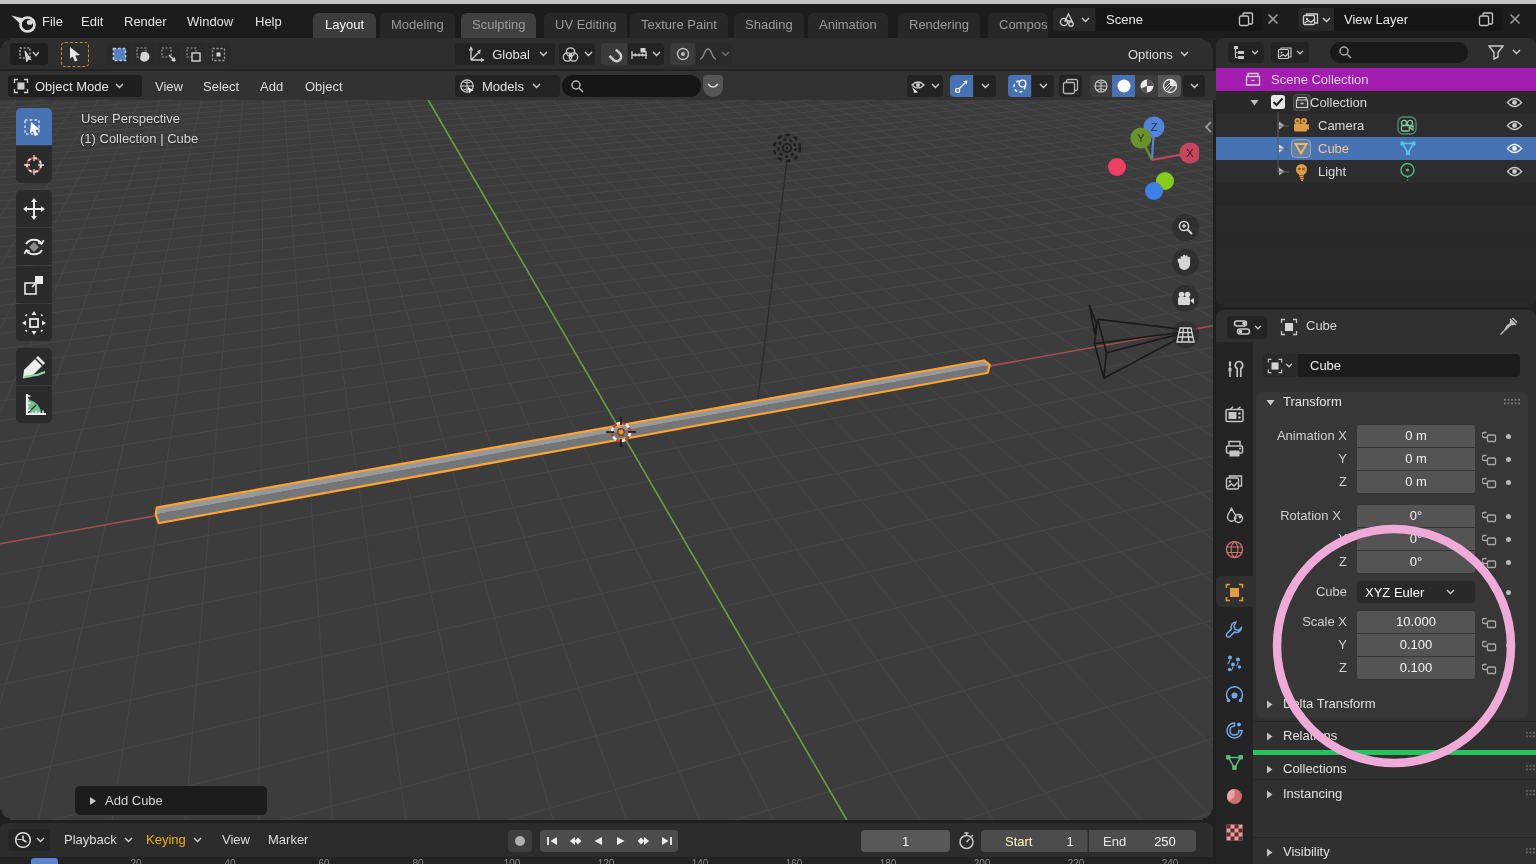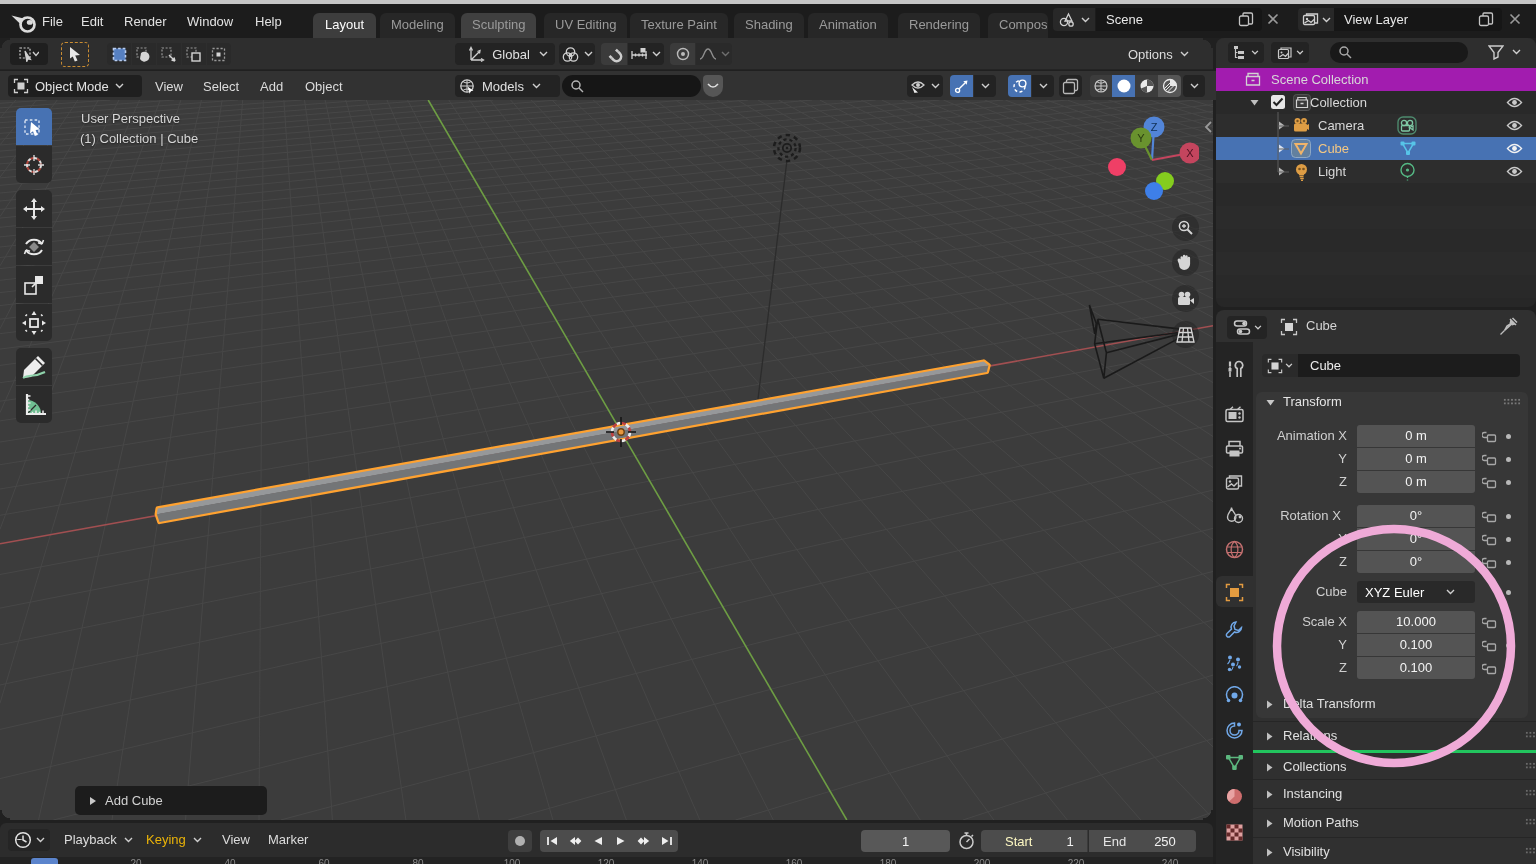--- a/index.html
+++ b/index.html
@@ -865,39 +865,32 @@
       <path d="M1 0.5 L6.5 4.5 L1 8.5 Z" fill="#c0c0c0"></path>
     </svg>
   <span class="abs" style="left:67px;top:386px;color:#e0e0e0">Delta Transform</span>
   <div class="abs" style="left:37px;top:411px;width:283px;height:29px;border-top:1px solid #262626">
     <svg class="abs" style="left:13px;top:10px" width="7" height="9" viewBox="0 0 7 9">
         <path d="M1 0.5 L6.5 4.5 L1 8.5 Z" fill="#c0c0c0"></path>
       </svg>
     <span class="abs" style="left:30px;top:6px;color:#e0e0e0">Relations</span>
     <div class="abs" style="left:272px;top:9px;width:18px;height:8px;background-image:radial-gradient(circle,#6a6a6a 0.9px,transparent 1.1px);background-size:3.6px 3.6px"></div>
   </div>
-  <div class="abs" style="left:37px;top:440px;width:283px;height:29px;border-top:3px solid #22c55e">
+  <div class="abs" style="left:37px;top:440px;width:283px;height:29px;border-top:5px solid #22c55e">
     <svg class="abs" style="left:13px;top:10px" width="7" height="9" viewBox="0 0 7 9">
         <path d="M1 0.5 L6.5 4.5 L1 8.5 Z" fill="#c0c0c0"></path>
       </svg>
     <span class="abs" style="left:30px;top:6px;color:#e0e0e0">Collections</span>
     <div class="abs" style="left:272px;top:9px;width:18px;height:8px;background-image:radial-gradient(circle,#6a6a6a 0.9px,transparent 1.1px);background-size:3.6px 3.6px"></div>
   </div>
   <div class="abs" style="left:37px;top:469px;width:283px;height:29px;border-top:1px solid #262626">
     <svg class="abs" style="left:13px;top:10px" width="7" height="9" viewBox="0 0 7 9">
         <path d="M1 0.5 L6.5 4.5 L1 8.5 Z" fill="#c0c0c0"></path>
       </svg>
     <span class="abs" style="left:30px;top:6px;color:#e0e0e0">Instancing</span>
-    <div class="abs" style="left:272px;top:9px;width:18px;height:8px;background-image:radial-gradient(circle,#6a6a6a 0.9px,transparent 1.1px);background-size:3.6px 3.6px"></div>
-  </div>
-  <div class="abs" style="left:37px;top:498px;width:283px;height:29px;border-top:1px solid #262626">
-    <svg class="abs" style="left:13px;top:10px" width="7" height="9" viewBox="0 0 7 9">
-        <path d="M1 0.5 L6.5 4.5 L1 8.5 Z" fill="#c0c0c0"></path>
-      </svg>
-    <span class="abs" style="left:30px;top:6px;color:#e0e0e0">Motion Paths</span>
     <div class="abs" style="left:272px;top:9px;width:18px;height:8px;background-image:radial-gradient(circle,#6a6a6a 0.9px,transparent 1.1px);background-size:3.6px 3.6px"></div>
   </div>
   <div class="abs" style="left:37px;top:527px;width:283px;height:27px;border-top:1px solid #262626">
     <svg class="abs" style="left:13px;top:10px" width="7" height="9" viewBox="0 0 7 9">
         <path d="M1 0.5 L6.5 4.5 L1 8.5 Z" fill="#c0c0c0"></path>
       </svg>
     <span class="abs" style="left:30px;top:6px;color:#e0e0e0">Visibility</span>
     <div class="abs" style="left:272px;top:9px;width:18px;height:8px;background-image:radial-gradient(circle,#6a6a6a 0.9px,transparent 1.1px);background-size:3.6px 3.6px"></div>
   </div>
 </div>

